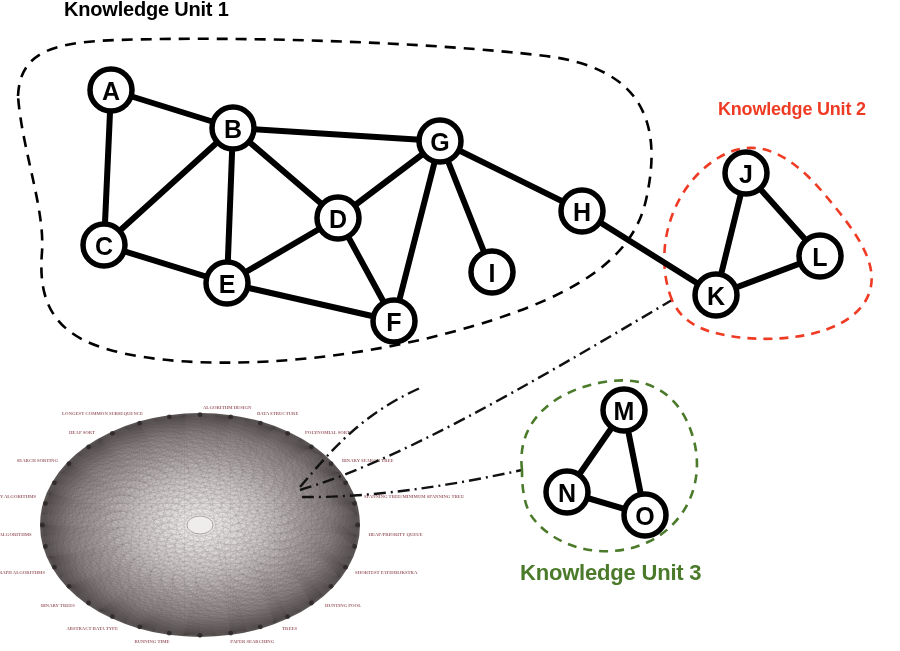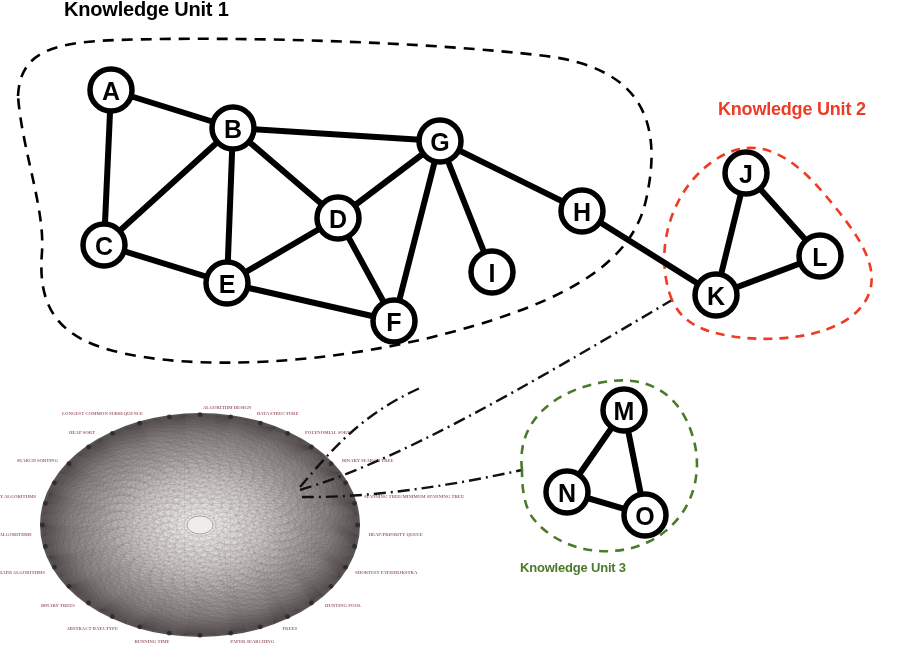--- a/index.html
+++ b/index.html
@@ -14,21 +14,21 @@
   #stage{position:relative;width:900px;height:651px;}
   svg#diagram{position:absolute;left:0;top:0;width:900px;height:651px;}
   .ku-label{
     position:absolute;
     font-weight:bold;
     white-space:nowrap;
     letter-spacing:-0.2px;
   }
   #ku1-label{font-size:20px;color:#000000;left:64px;top:-2px;}
   #ku2-label{font-size:18px;color:#ef3b24;left:718px;top:56px;margin-top:43px;}
-  #ku3-label{font-size:13px;color:#4a7a2a;left:520px;top:560px;}
+  #ku3-label{font-size:22px;color:#4a7a2a;left:520px;top:560px;}
   .node-circle{fill:#ffffff;stroke:#000000;stroke-width:5.5;}
   .node-text{
     font-family:"Liberation Sans", sans-serif;
     font-weight:bold;font-size:25px;
     fill:#000000;text-anchor:middle;dominant-baseline:central;
   }
   .edge-line{stroke:#000000;stroke-width:6;stroke-linecap:round;}
   .boundary{fill:none;}
   .conn-line{fill:none;stroke:#111111;stroke-width:2.4;stroke-dasharray:12 5 2 5;stroke-linecap:butt;}
   .net-label{

